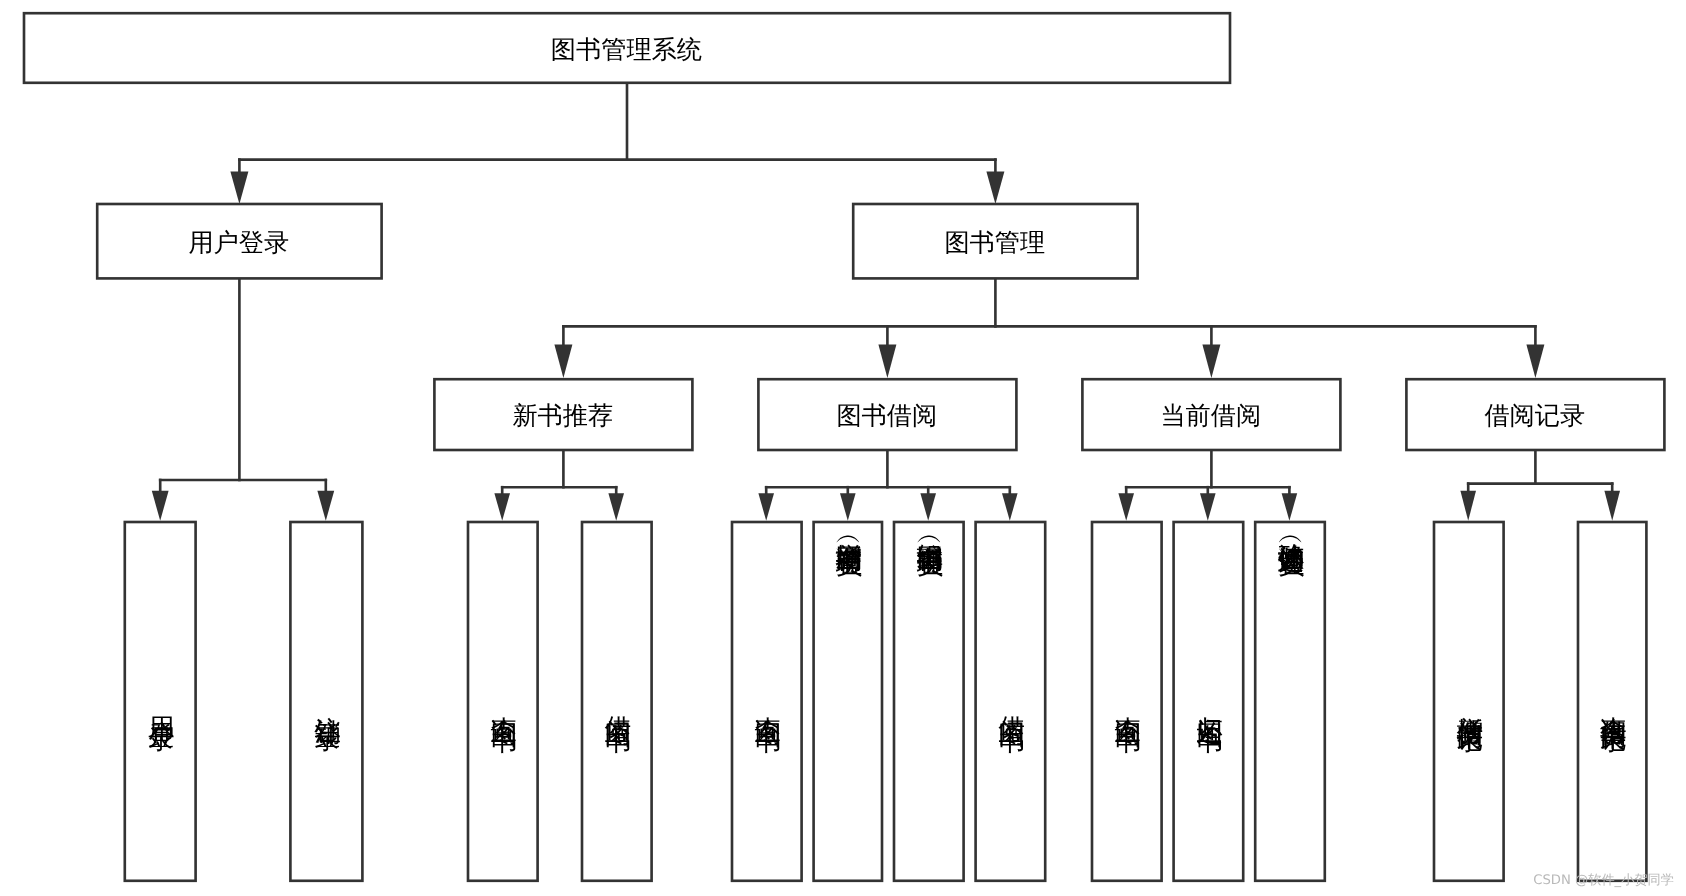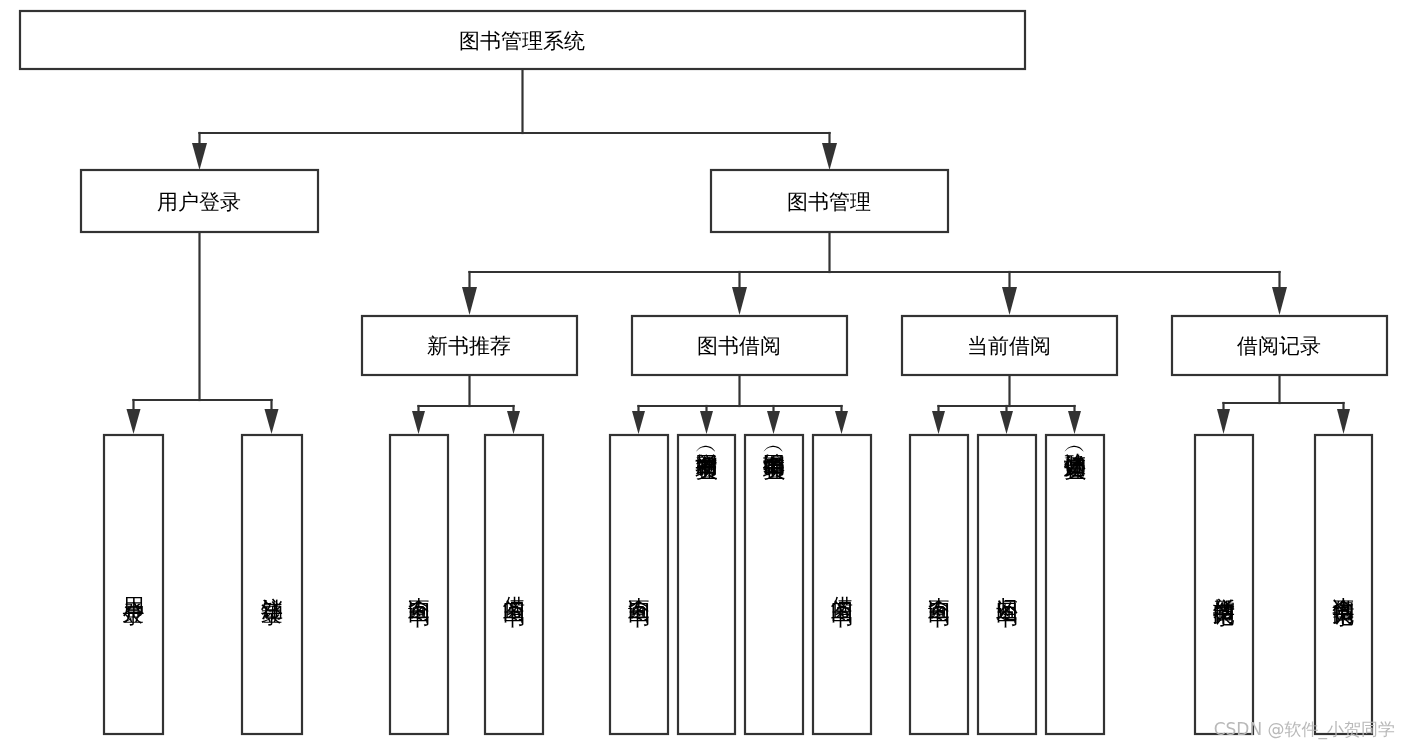--- a/index.html
+++ b/index.html
@@ -48,21 +48,21 @@
     dominant-baseline: central;
   }
   .label-h {
     font-size: 21px;
   }
   .watermark {
     position: absolute;
     right: 10px;
     bottom: 6px;
     font-family: "DejaVu Sans", "Liberation Sans", sans-serif;
-    font-size: 17px;
+    font-size: 11px;
     color: #b9b9b9;
     white-space: nowrap;
     user-select: none;
     pointer-events: none;
   }
 </style>
 </head>
 <body>
 
 <div id="diagram-root">

